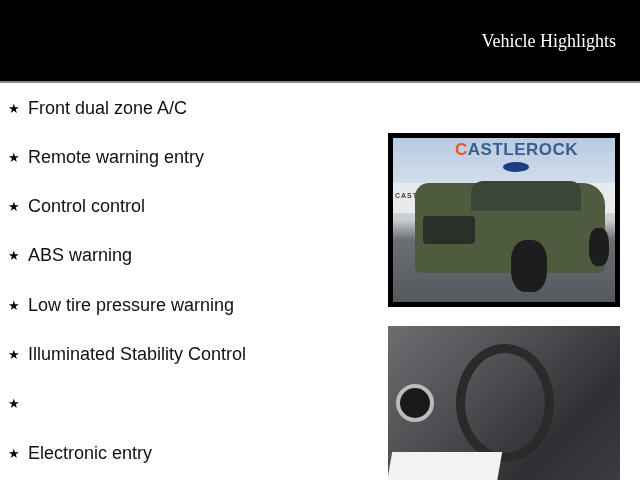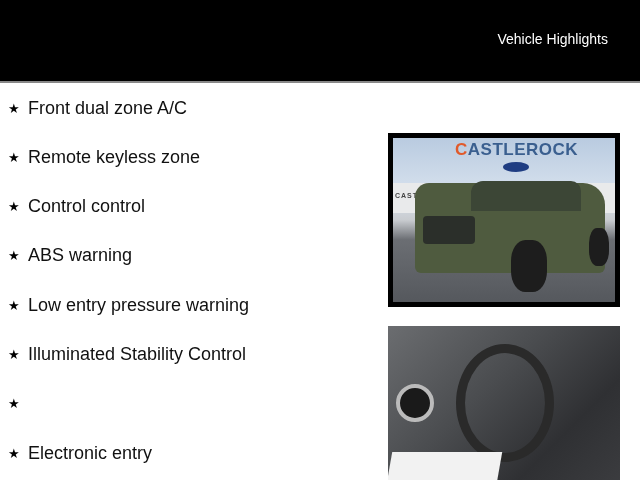--- a/index.html
+++ b/index.html
@@ -1,18 +1,18 @@
 <!DOCTYPE html>
 <html><head>
 <meta charset="utf-8">
 <style>
   html, body { margin:0; padding:0; }
   body { width:640px; height:480px; background:#ffffff; position:relative; overflow:hidden; font-family:"Liberation Sans", sans-serif; }
   .header { position:absolute; left:0; top:0; width:640px; height:81px; background:#000; border-bottom:2px solid #888; }
-  .header-title { position:absolute; right:32px; top:31px; color:#fff; font-size:14px; }
+  .header-title { position:absolute; right:24px; top:31px; color:#fff; font-size:18px;font-family:Liberation Serif, serif; }
   .feature { position:absolute; left:8px; height:24px; display:flex; align-items:center; white-space:nowrap; }
   .star { font-size:13px; width:20px; color:#000; }
   .label { font-size:18px; color:#111; }
   .photo { position:absolute; background:#222; overflow:hidden;margin-top:38px; }
   .photo1 { left:388px; top:95px; width:232px; height:174px; background:#000; }
   .photo1 .inner { position:absolute; left:5px; top:5px; width:222px; height:164px;
      background:linear-gradient(#b9cbe0 0%, #d8e2ee 35%, #c9ccd0 50%, #6b6e73 62%, #55585d 100%); }
   .sign { position:absolute; left:62px; top:2px; font-weight:bold; font-size:17px; color:#3a5f8f; letter-spacing:0.5px; }
   .sign .c { color:#e05a2b; }
   .ford { position:absolute; left:110px; top:24px; width:26px; height:10px; border-radius:50%; background:#1f3d82; }
@@ -37,33 +37,33 @@
   <div class="header-title">Vehicle Highlights</div>
 </div>
 
 <div>
   <div class="feature" style="top:96px">
       <span class="star">★</span>
       <span class="label">Front dual zone A/C</span>
     </div>
   <div class="feature" style="top:145px">
       <span class="star">★</span>
-      <span class="label">Remote keyless zone</span>
+      <span class="label">Remote warning entry</span>
     </div>
   <div class="feature" style="top:194px">
       <span class="star">★</span>
       <span class="label">Control control</span>
     </div>
   <div class="feature" style="top:243px">
       <span class="star">★</span>
       <span class="label">ABS warning</span>
     </div>
   <div class="feature" style="top:293px">
       <span class="star">★</span>
-      <span class="label">Low entry pressure warning</span>
+      <span class="label">Low tire pressure warning</span>
     </div>
   <div class="feature" style="top:342px">
       <span class="star">★</span>
       <span class="label">Illuminated Stability Control</span>
     </div>
   <div class="feature" style="top:391px">
       <span class="star">★</span>
     </div>
   <div class="feature" style="top:441px">
       <span class="star">★</span>

